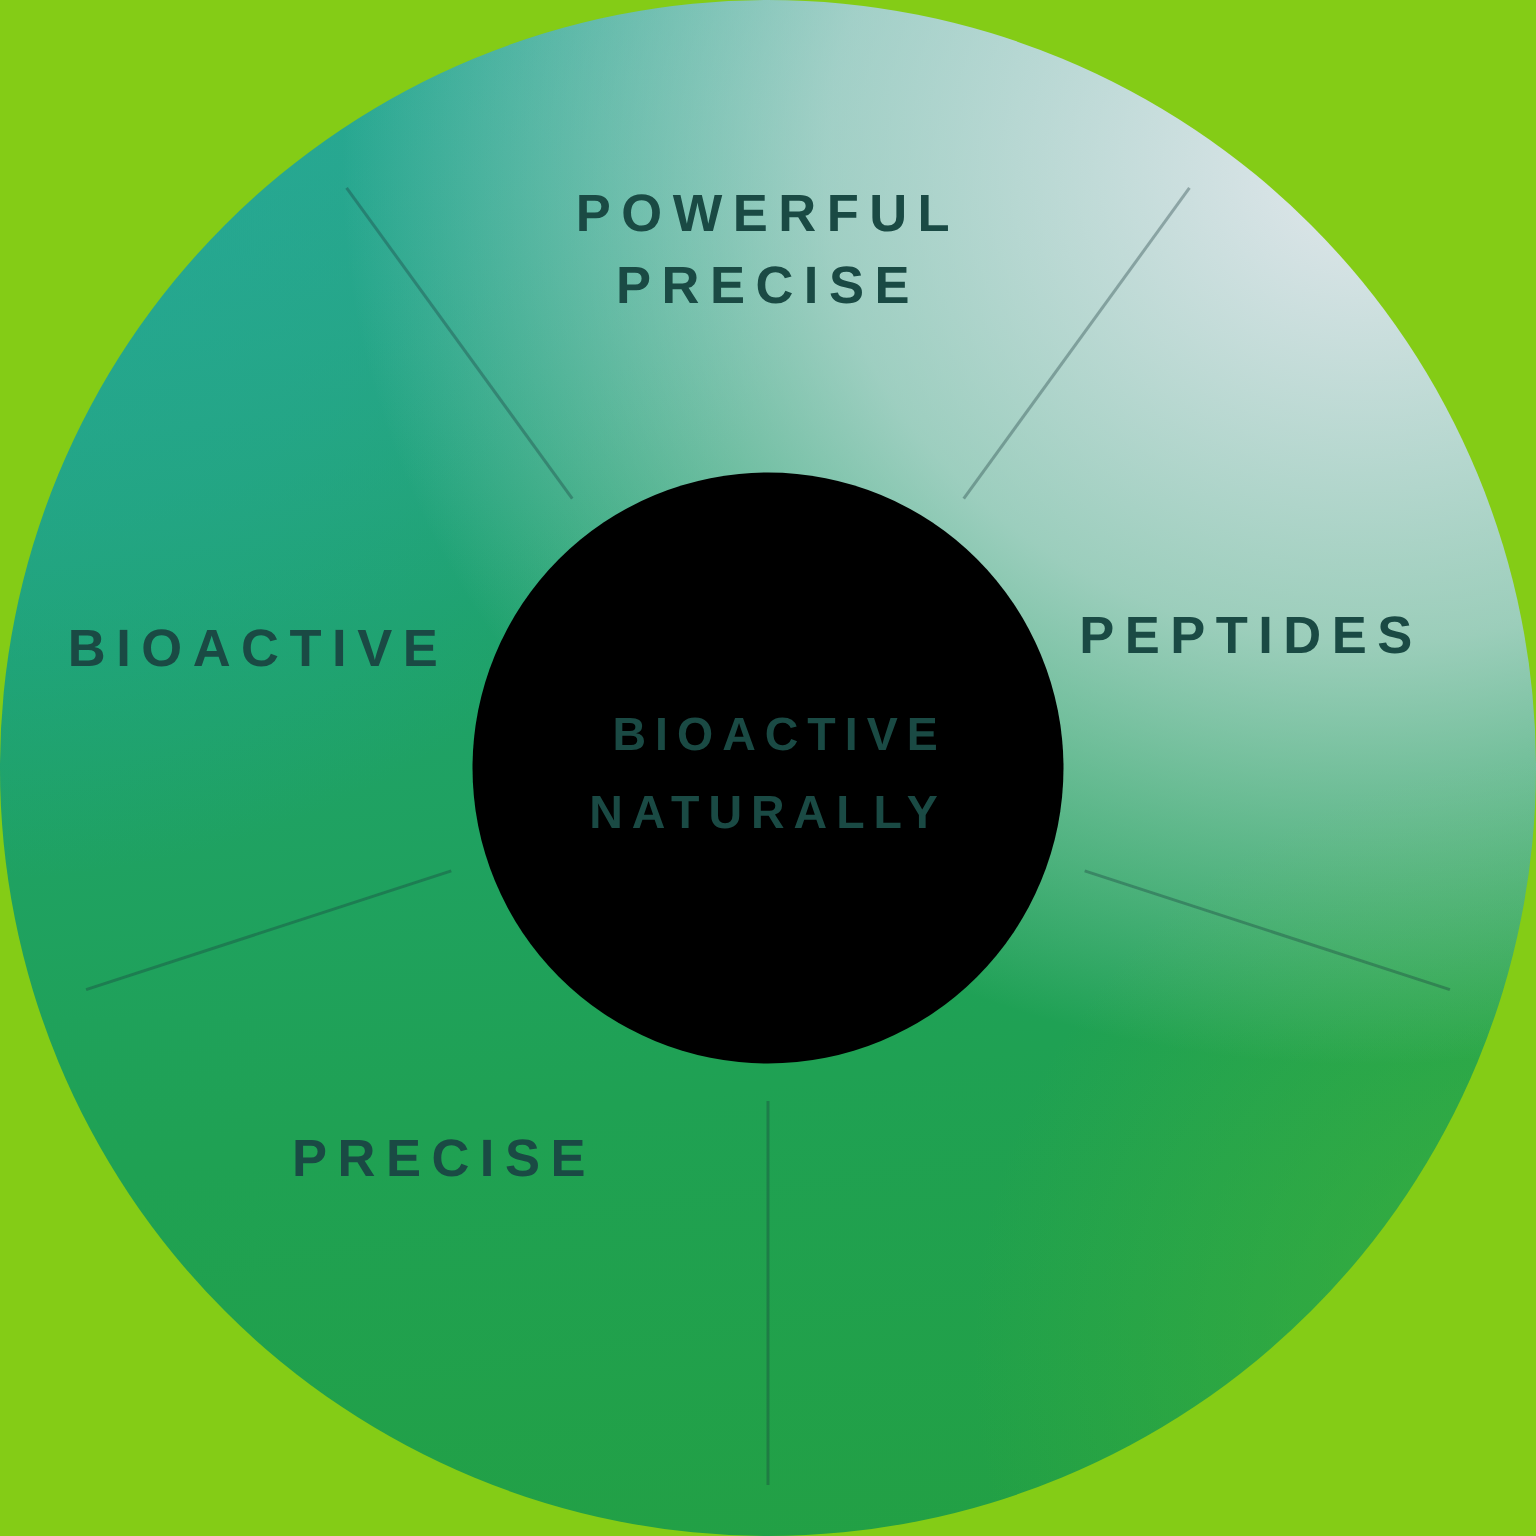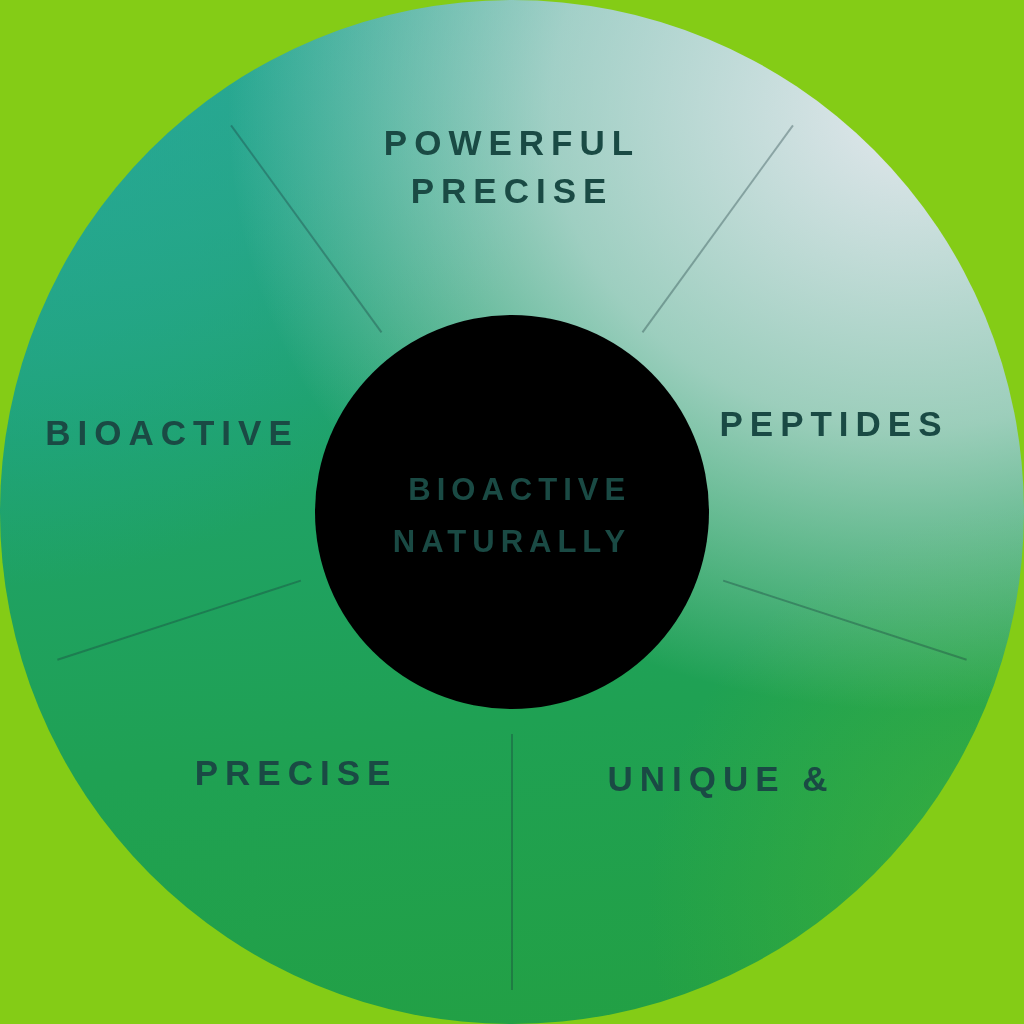--- a/index.html
+++ b/index.html
@@ -106,21 +106,20 @@
   <div class="seg-label pos-pow">
     <div>POWERFUL</div>
     <div>PRECISE</div>
   </div>
 
   <div class="seg-label pos-nat">
     <div>PEPTIDES</div>
   </div>
 
   <div class="seg-label pos-uniq">
-    <div>UNIQUE &amp;</div>
   </div>
 
   <div class="seg-label pos-prec">
     <div>PRECISE</div>
   </div>
 
   <div class="seg-label pos-vers">
     <div>BIOACTIVE</div>
   </div>
 

